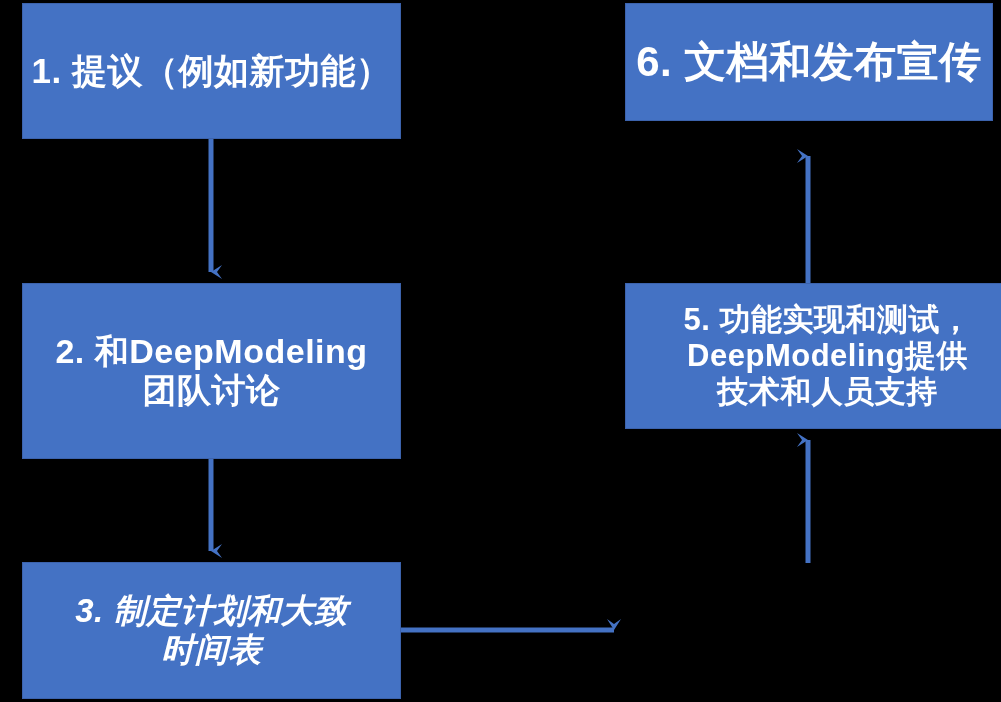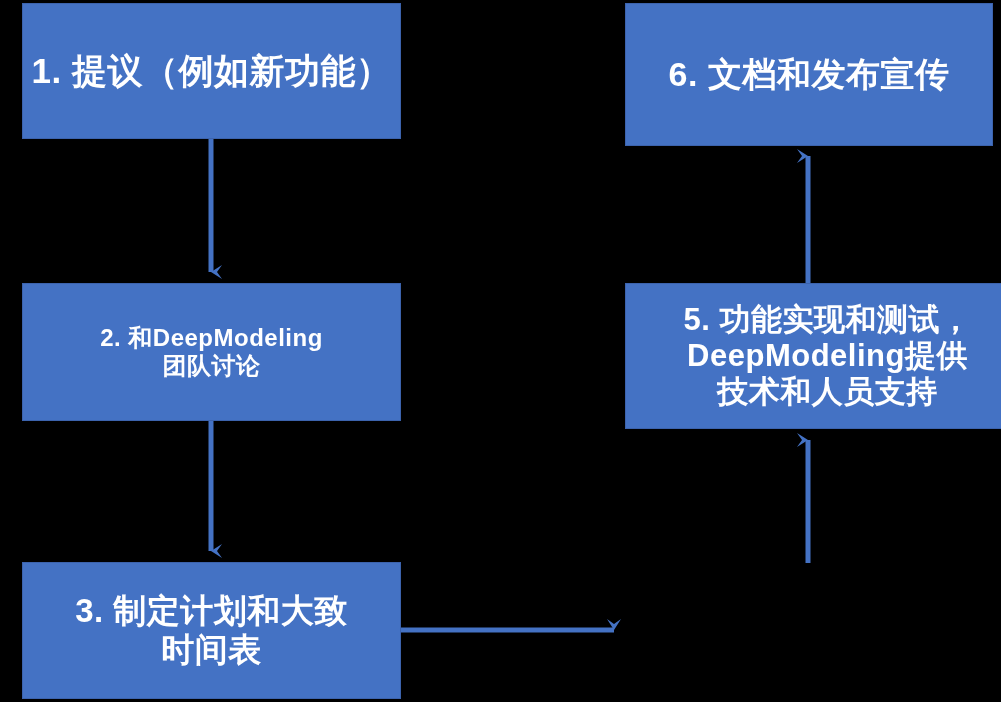--- a/index.html
+++ b/index.html
@@ -32,25 +32,25 @@
     font-weight: bold;
     line-height: 1.16;
     letter-spacing: 0.5px;
     white-space: pre-line;
     padding: 2px 6px;
     text-rendering: optimizeLegibility;
   }
 
   
   #node-1 { left: 22px;  top: 3px;   width: 379px; height: 136px; font-size: 35px; }
-  #node-2 { left: 22px;  top: 283px; width: 379px; height: 138px; font-size: 24px; }
-  #node-3 { left: 22px;  top: 562px; width: 379px; height: 137px; font-size: 33px; }
+  #node-2 { left: 22px;  top: 283px; width: 379px; height: 176px; font-size: 34px; }
+  #node-3 { left: 22px;  top: 562px; width: 379px; height: 137px; font-size: 33px; font-style: italic; }
   #node-4 { left: 625px; top: 563px; width: 376px; height: 136px; font-size: 33px; }
   #node-5 { left: 625px; top: 283px; width: 405px; height: 146px; font-size: 31px; }
-  #node-6 { left: 625px; top: 3px;   width: 368px; height: 143px; font-size: 34px; }
+  #node-6 { left: 625px; top: 3px;   width: 368px; height: 118px; font-size: 42px; }
 
   
   .edges {
     position: absolute;
     left: 0;
     top: 0;
     width: 1001px;
     height: 702px;
     pointer-events: none;
   }

